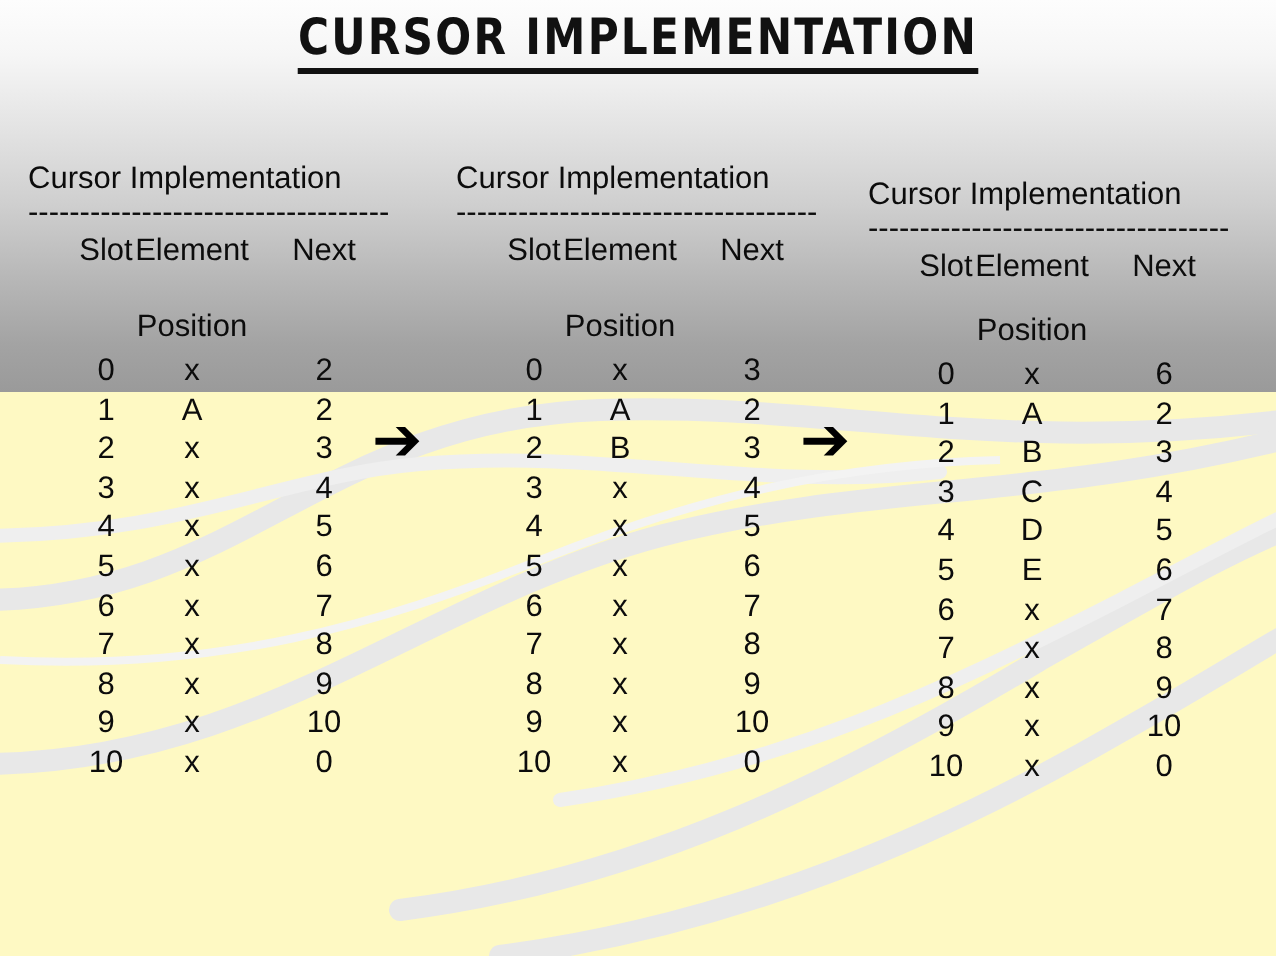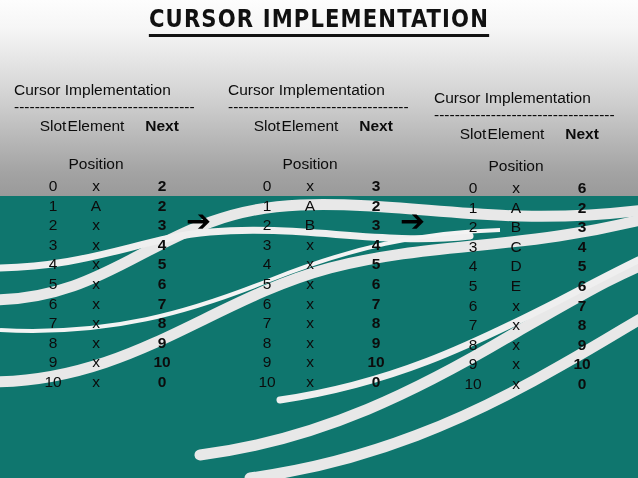--- a/index.html
+++ b/index.html
@@ -5,21 +5,21 @@
   html, body {
     margin: 0;
     padding: 0;
     background: #ffffff;
   }
   #slide {
     position: relative;
     width: 638px;
     height: 478px;
     overflow: hidden;
-    background: #0f766e;
+    background: #fef9c3;
     font-family: "Liberation Sans", sans-serif;
   }
 
   
   #grad-band {
     position: absolute;
     left: 0; top: 0;
     width: 638px;
     height: 196px;
     background: linear-gradient(to bottom,
@@ -106,21 +106,21 @@
   .cell {
     position: absolute;
     white-space: nowrap;
     text-align: center;
     transform: translateX(-50%);
   }
 
   
   .c-slot    { left: 39px; }
   .c-element { left: 82px; }
-  .c-next    { left: 148px; font-weight: bold; }
+  .c-next    { left: 148px; }
 
   
   .arrow {
     position: absolute;
     font-size: 30px;
     line-height: 30px;
     color: #000000;
     font-family: "DejaVu Sans", sans-serif;
     font-weight: bold;
   }

